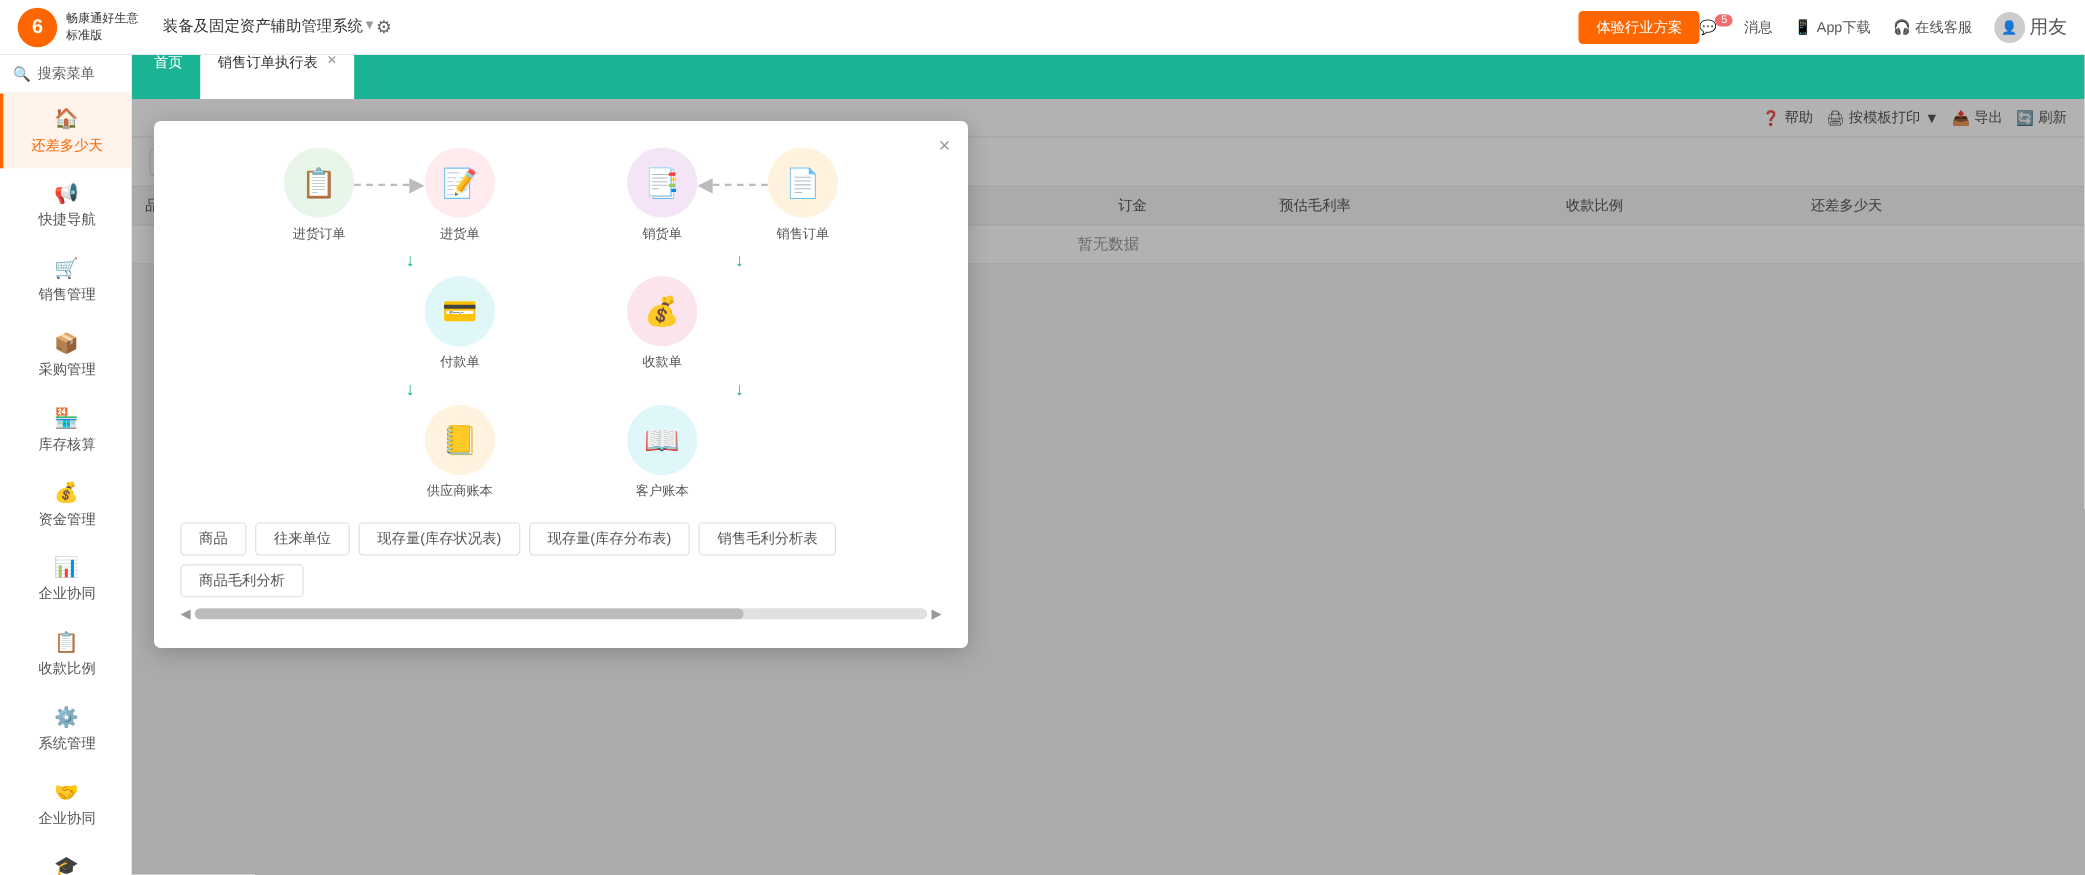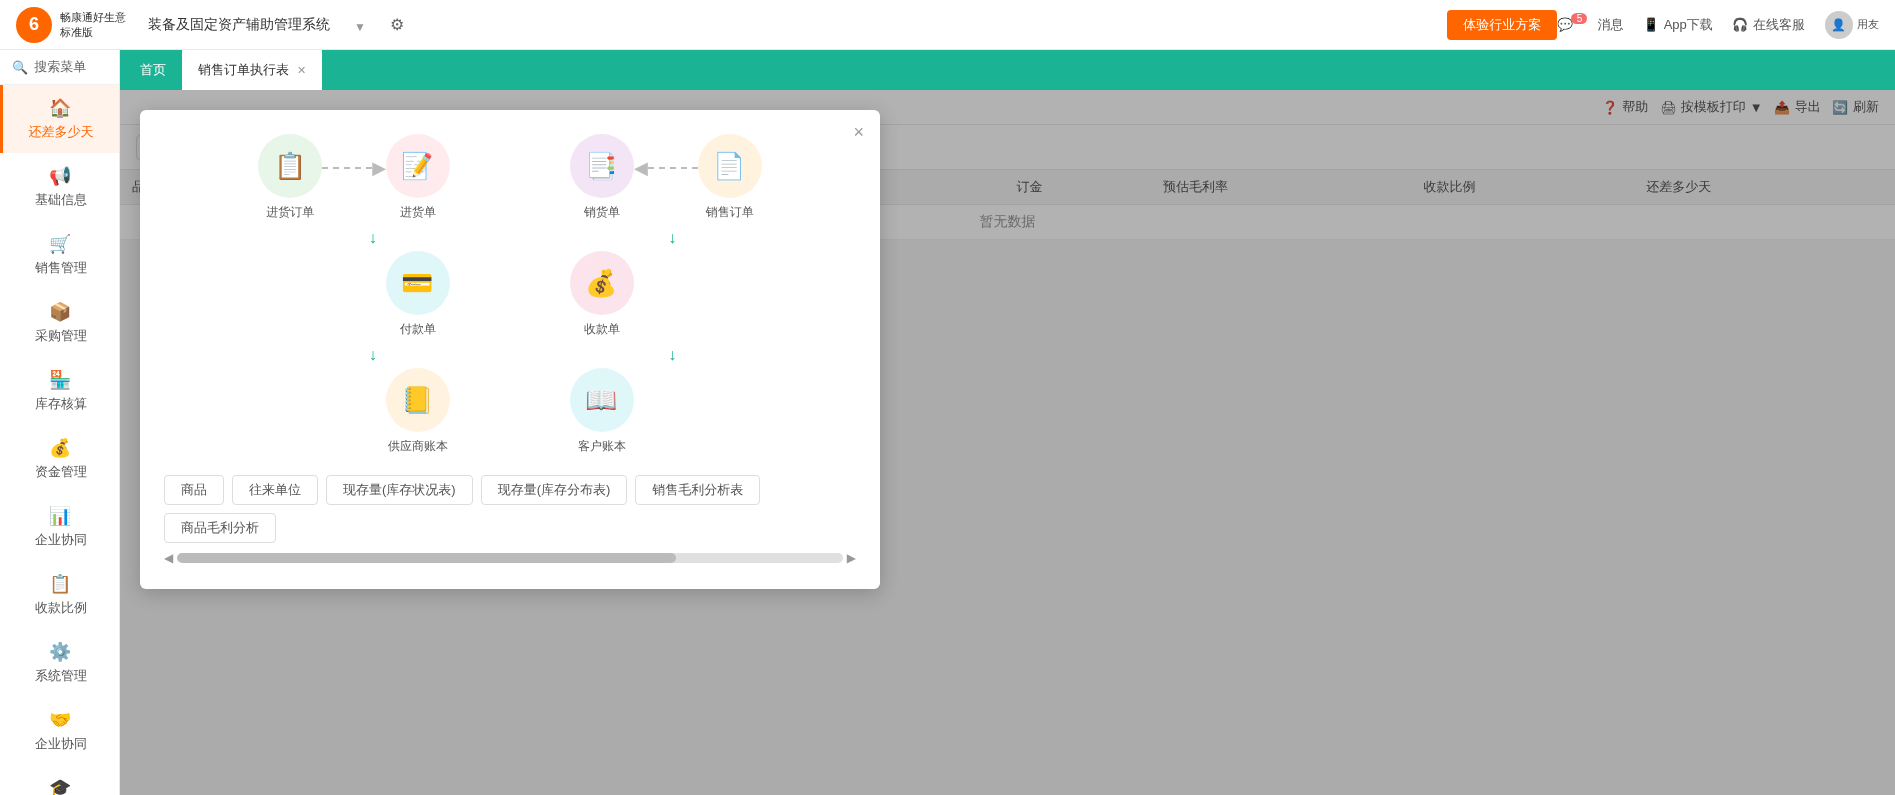--- a/index.html
+++ b/index.html
@@ -28,22 +28,22 @@
       background: #ff6600;
       border-radius: 50%;
       display: flex; align-items: center; justify-content: center;
       color: white; font-size: 18px; font-weight: bold;
     }
     .logo-text { font-size: 11px; color: #333; line-height: 1.3; }
 
     .system-title {
       flex: 1;
       display: flex;
-      align-items: flex-end;
-      gap: 24px;
+      align-items: flex-start;
+      gap: 0;
       font-size: 14px;
       color: #333;
       margin-left: 12px;
     }
     .system-title-text { font-weight: 500; }
     .title-arrow { color: #999; font-size: 12px; }
     .settings-icon { color: #666; font-size: 16px; cursor: pointer; }
 
     .trial-btn {
       background: #ff6600;
@@ -138,21 +138,21 @@
       background: #1ab394;
       display: flex;
       align-items: center;
       height: 40px;
       padding: 0 0 0 4px;
     }
     .tab-item {
       padding: 0 16px;
       height: 44px;
       display: flex;
-      align-items: center;
+      align-items: flex-start;
       gap: 8px;
       cursor: pointer;
       font-size: 13px;
       color: rgba(255,255,255,0.85);
     }
     .tab-item.home-tab {
       color: white;
     }
     .tab-item.active-tab {
       background: white;
@@ -339,21 +339,21 @@
 
     
     .circle-green { background: #e8f5e9; }
     .circle-red-light { background: #ffebee; }
     .circle-purple-light { background: #f3e5f5; }
     .circle-orange-light { background: #fff3e0; }
     .circle-teal-light { background: #e0f7fa; }
     .circle-pink-light { background: #fce4ec; }
 
     
-    .user-text { font-size: 11px; color: #555; }
+    .user-text { font-size: 17px; color: #555; }
   </style>
 </head>
 <body>
 
 <div class="top-header">
   <div class="logo-area">
     <div class="logo-icon">
       <span>6</span>
     </div>
     <div class="logo-text">
@@ -396,21 +396,21 @@
     <span>🔍</span>
     <span>搜索菜单</span>
   </div>
 
   <div class="sidebar-item active">
     <span class="s-icon">🏠</span>
     <span>还差多少天</span>
   </div>
   <div class="sidebar-item">
     <span class="s-icon">📢</span>
-    <span>基础信息</span>
+    <span>快捷导航</span>
   </div>
   <div class="sidebar-item">
     <span class="s-icon">🛒</span>
     <span>销售管理</span>
   </div>
   <div class="sidebar-item">
     <span class="s-icon">📦</span>
     <span>采购管理</span>
   </div>
   <div class="sidebar-item">

